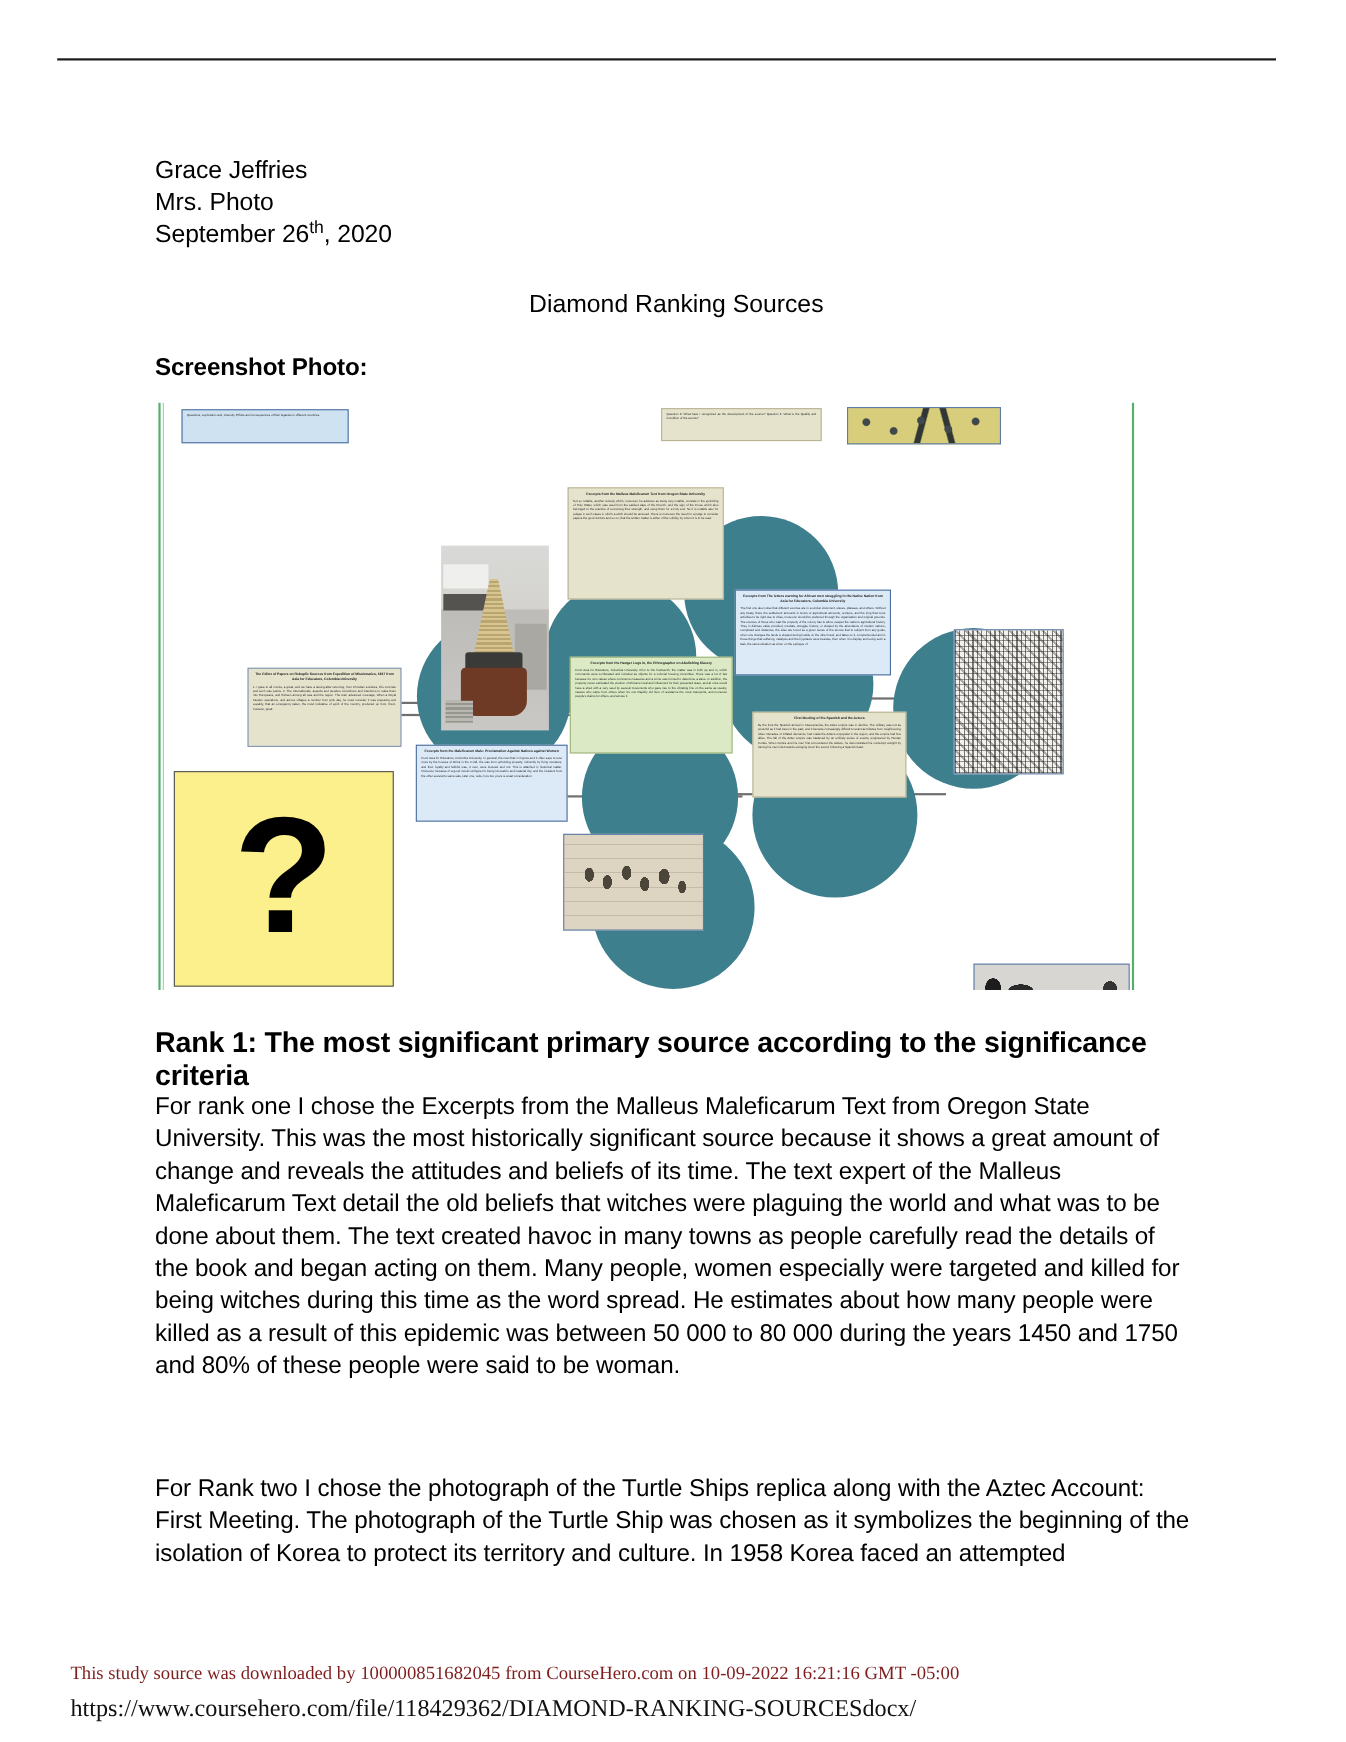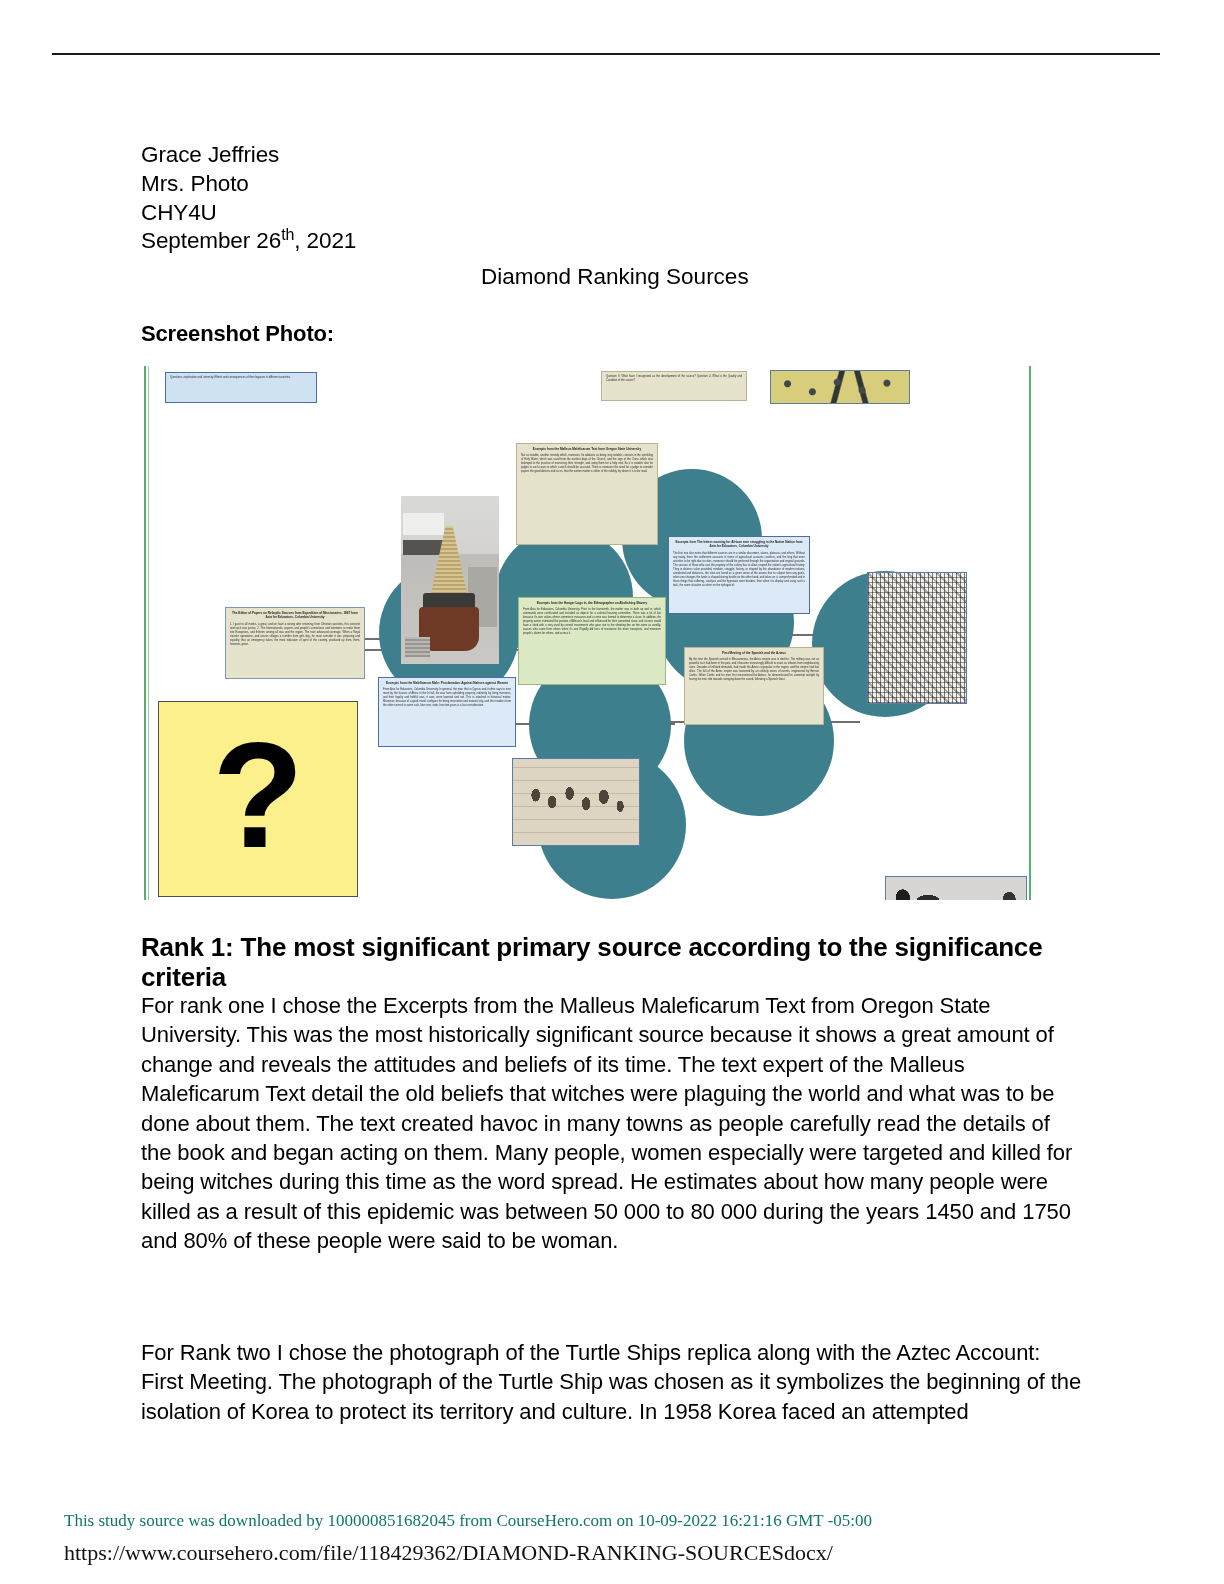--- a/index.html
+++ b/index.html
@@ -275,21 +275,21 @@
   #rank2-body { top: 1338px; }
 
   
   .footer-note {
     position: absolute;
     left: 64px;
     top: 1511px;
     font-family: "Liberation Serif", serif;
     font-size: 17px;
     line-height: 20px;
-    color: #0f766e;
+    color: #7f1d1d;
   }
   .footer-url {
     position: absolute;
     left: 64px;
     top: 1543px;
     font-family: "Liberation Serif", serif;
     font-size: 22px;
     line-height: 20px;
     color: #111;
   }
@@ -297,22 +297,21 @@
 </head>
 <body>
 
 <div class="page">
 
   <div class="top-rule"></div>
 
   <div class="header-block">
     <div class="header-line">Grace Jeffries</div>
     <div class="header-line">Mrs. Photo</div>
-    <div class="header-line">CHY4U</div>
-    <div class="header-line"><span>September 26</span><sup>th</sup><span>, 2021</span></div>
+    <div class="header-line"><span>September 26</span><sup>th</sup><span>, 2020</span></div>
   </div>
 
   <div class="doc-title">Diamond Ranking Sources</div>
 
   <div class="section-label" id="screenshot-label">Screenshot Photo:</div>
 
   <div class="diagram">
 
     <div class="rail left"></div>
     <div class="rail left2"></div>

